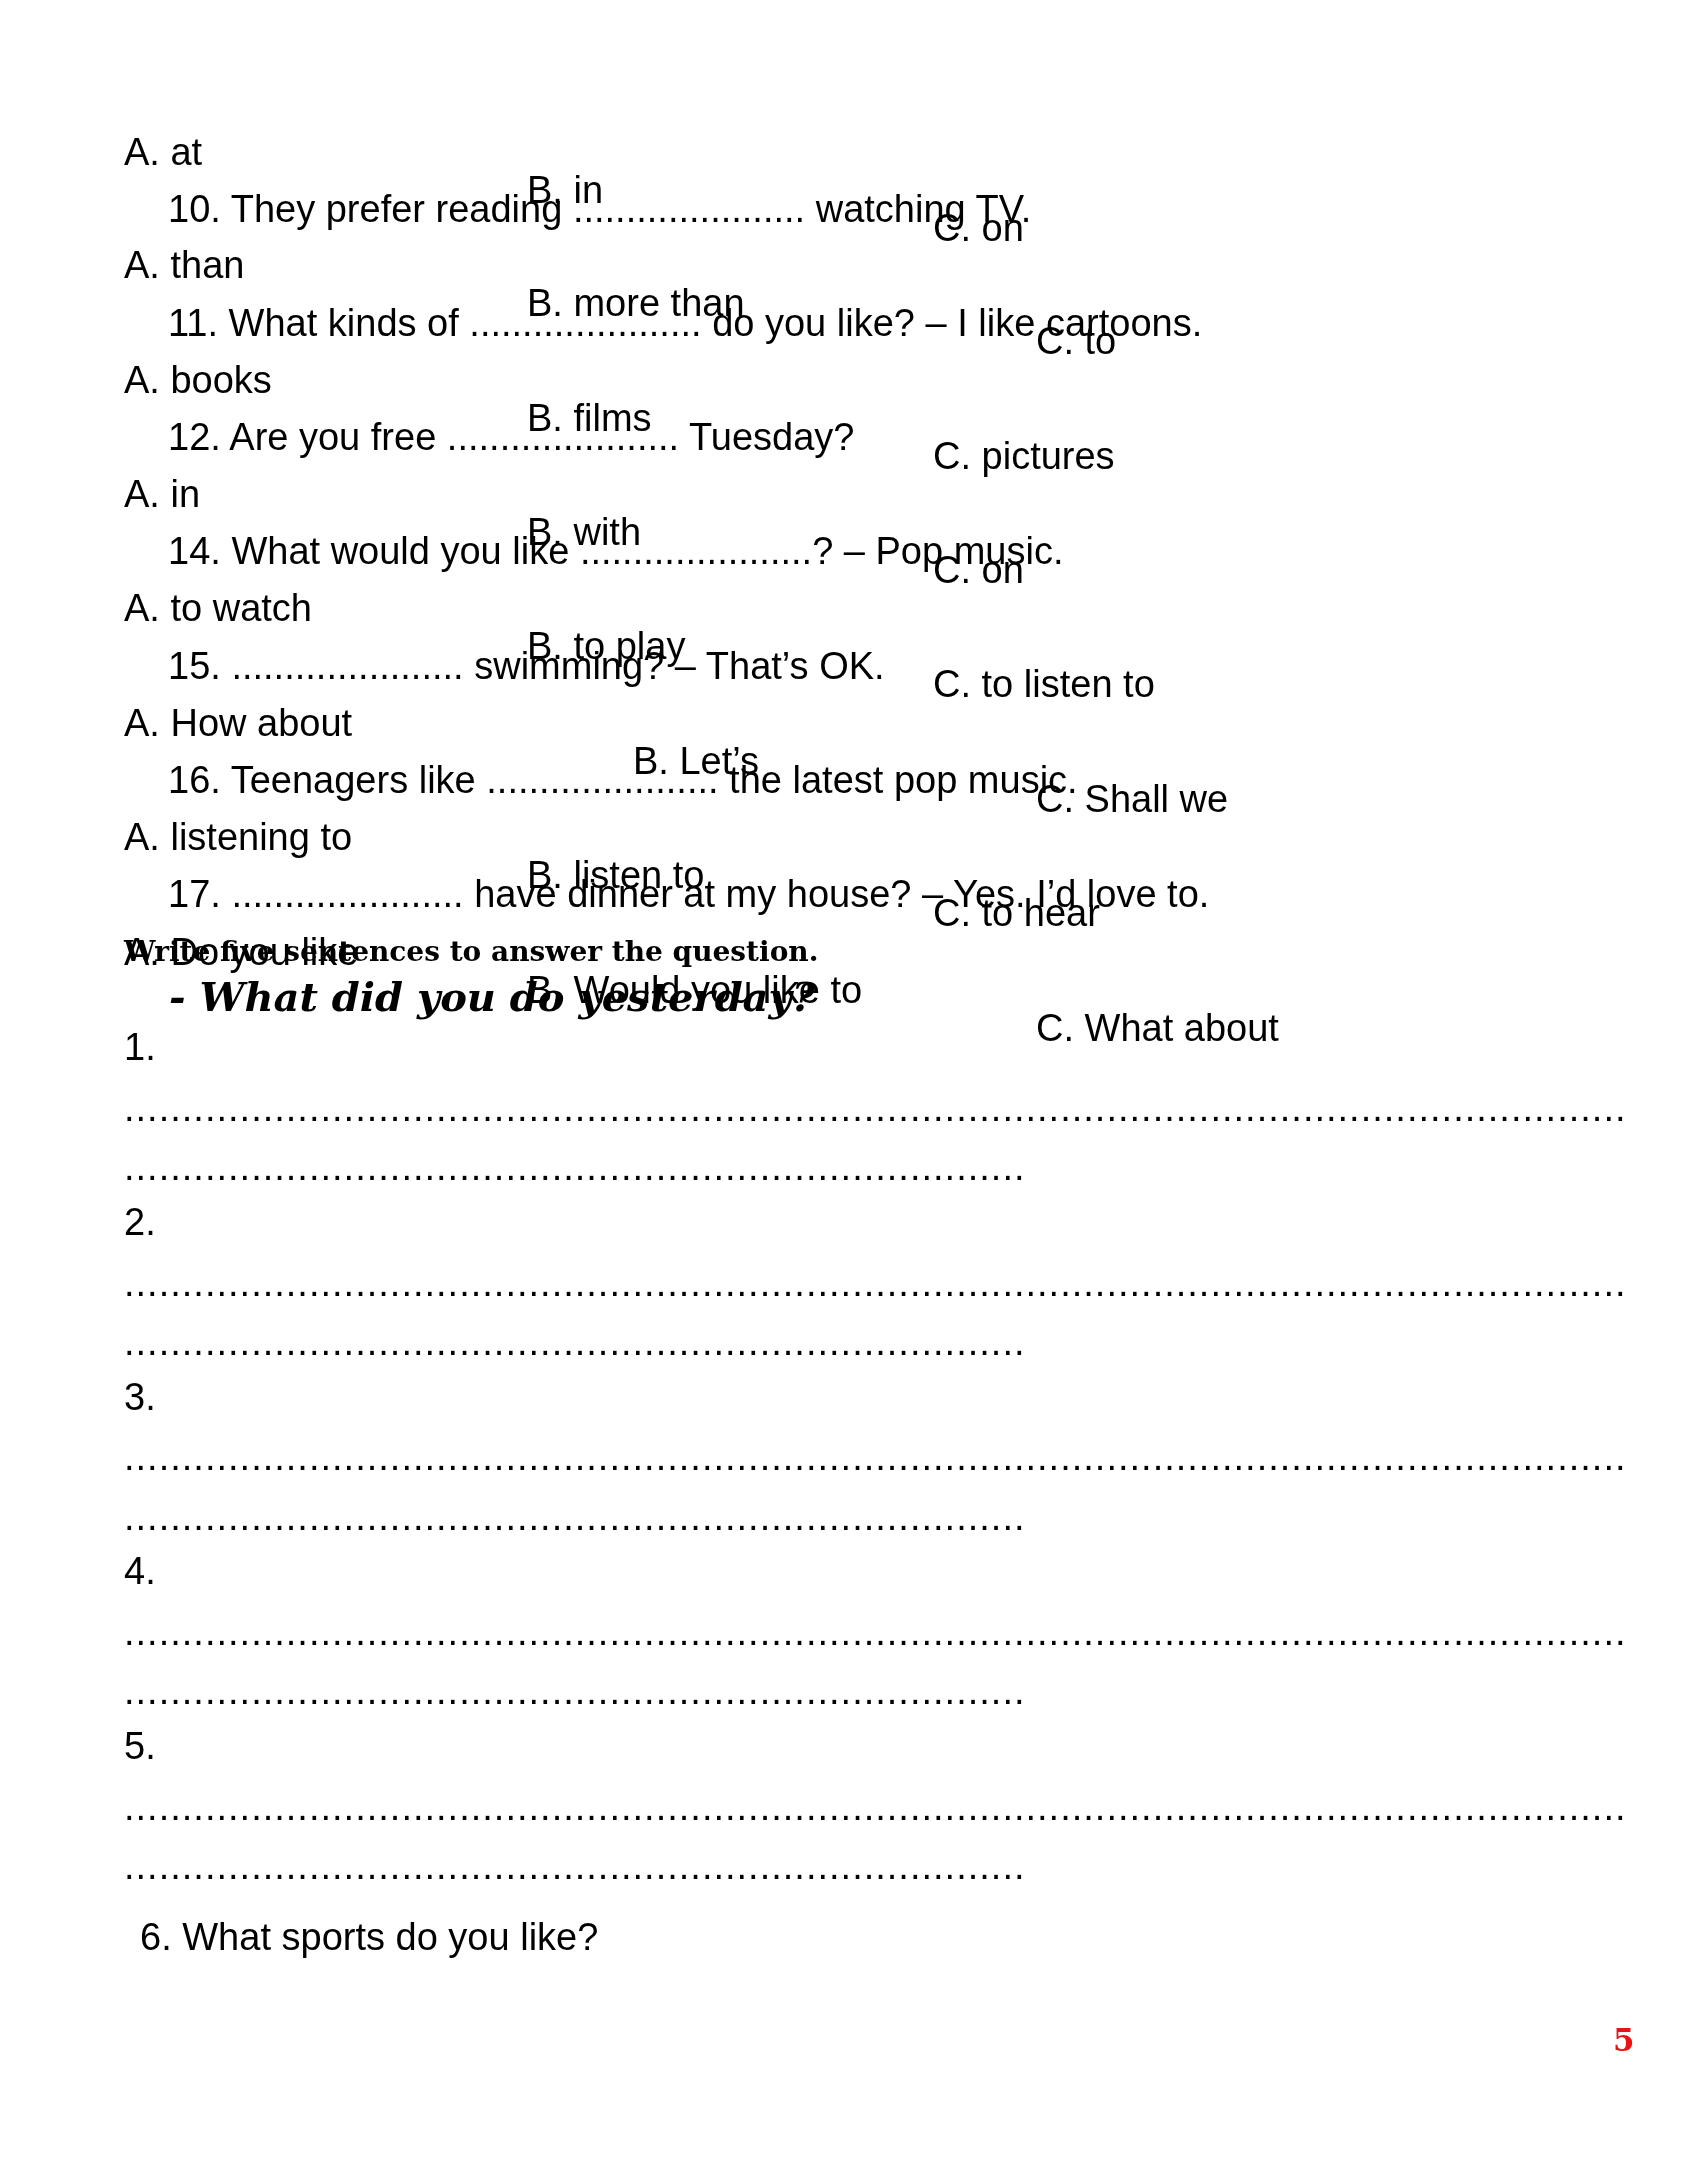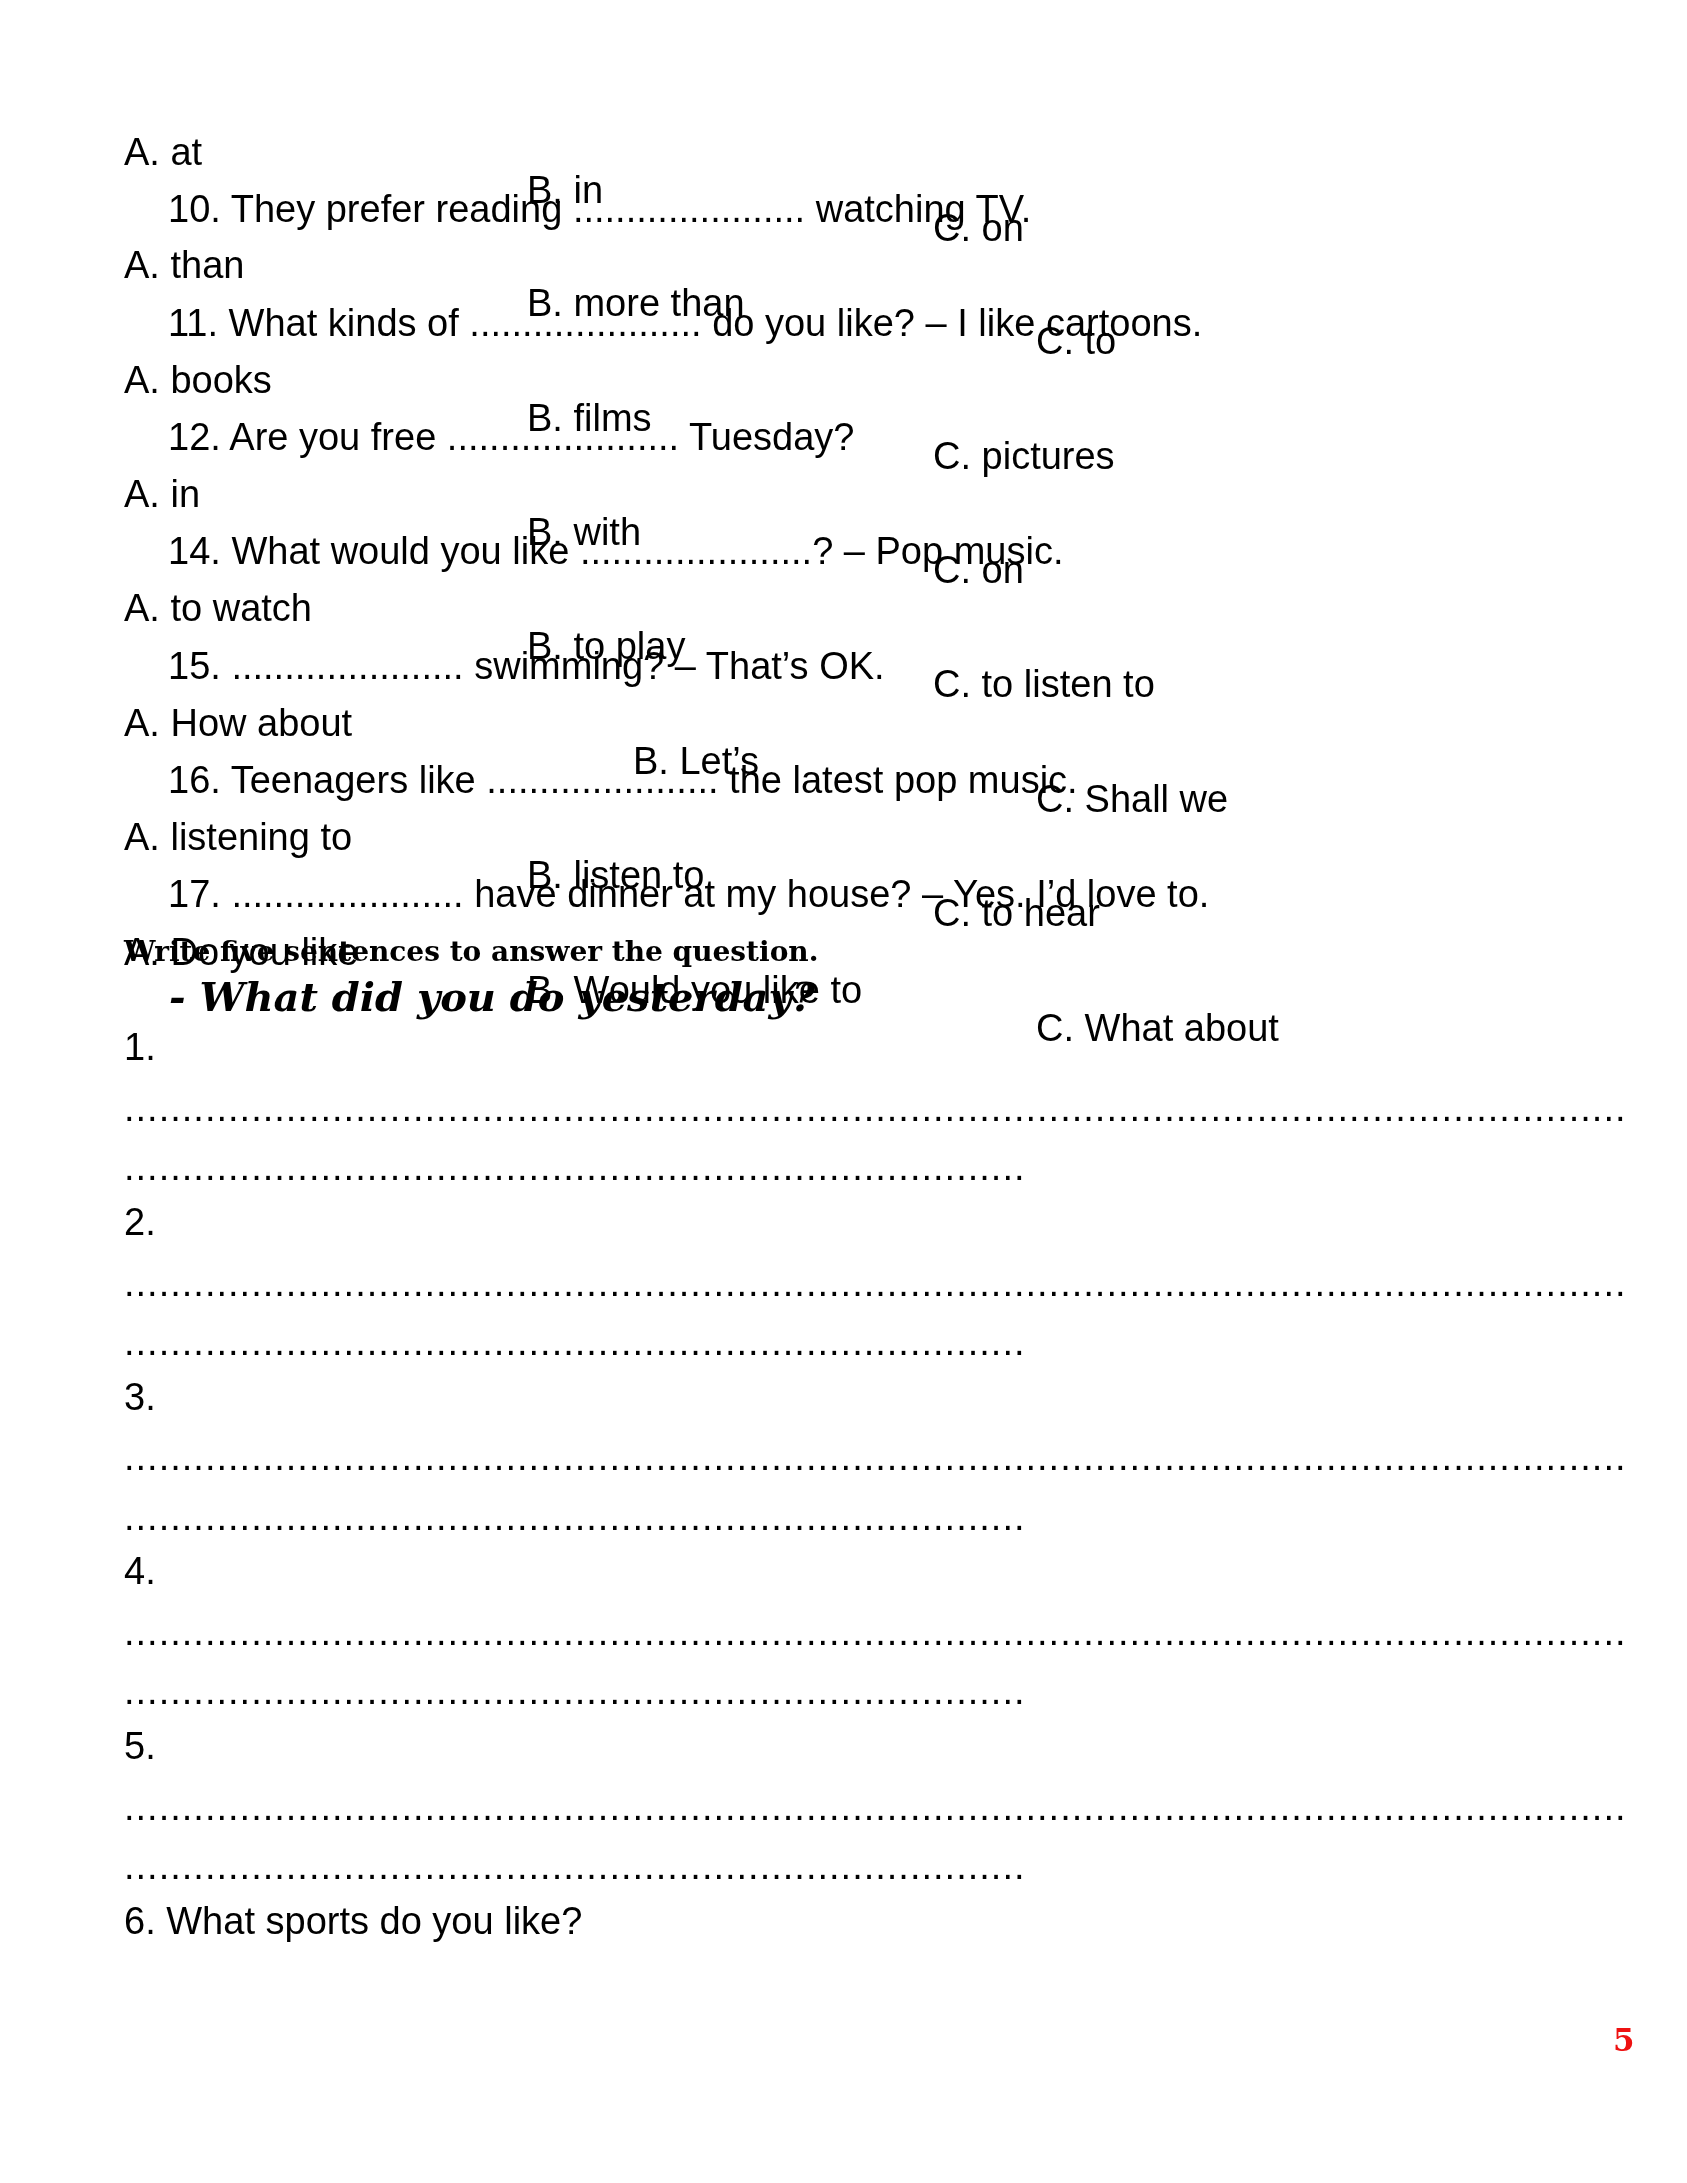--- a/index.html
+++ b/index.html
@@ -65,24 +65,25 @@
   .dotline {
     position: absolute;
     left: 124px;
     font-size: 38px;
     line-height: 38px;
     letter-spacing: 1px;
     white-space: nowrap;
   }
   .final-question {
     position: absolute;
-    left: 124px;
+    left: 140px;
     font-size: 38px;
     line-height: 38px;
     white-space: pre;
+    margin-top: 16px;
   }
   .page-number {
     position: absolute;
     left: 1613px;
     top: 2025px;
     font-family: "DejaVu Serif", serif;
     font-weight: bold;
     font-size: 31px;
     line-height: 31px;
   }

